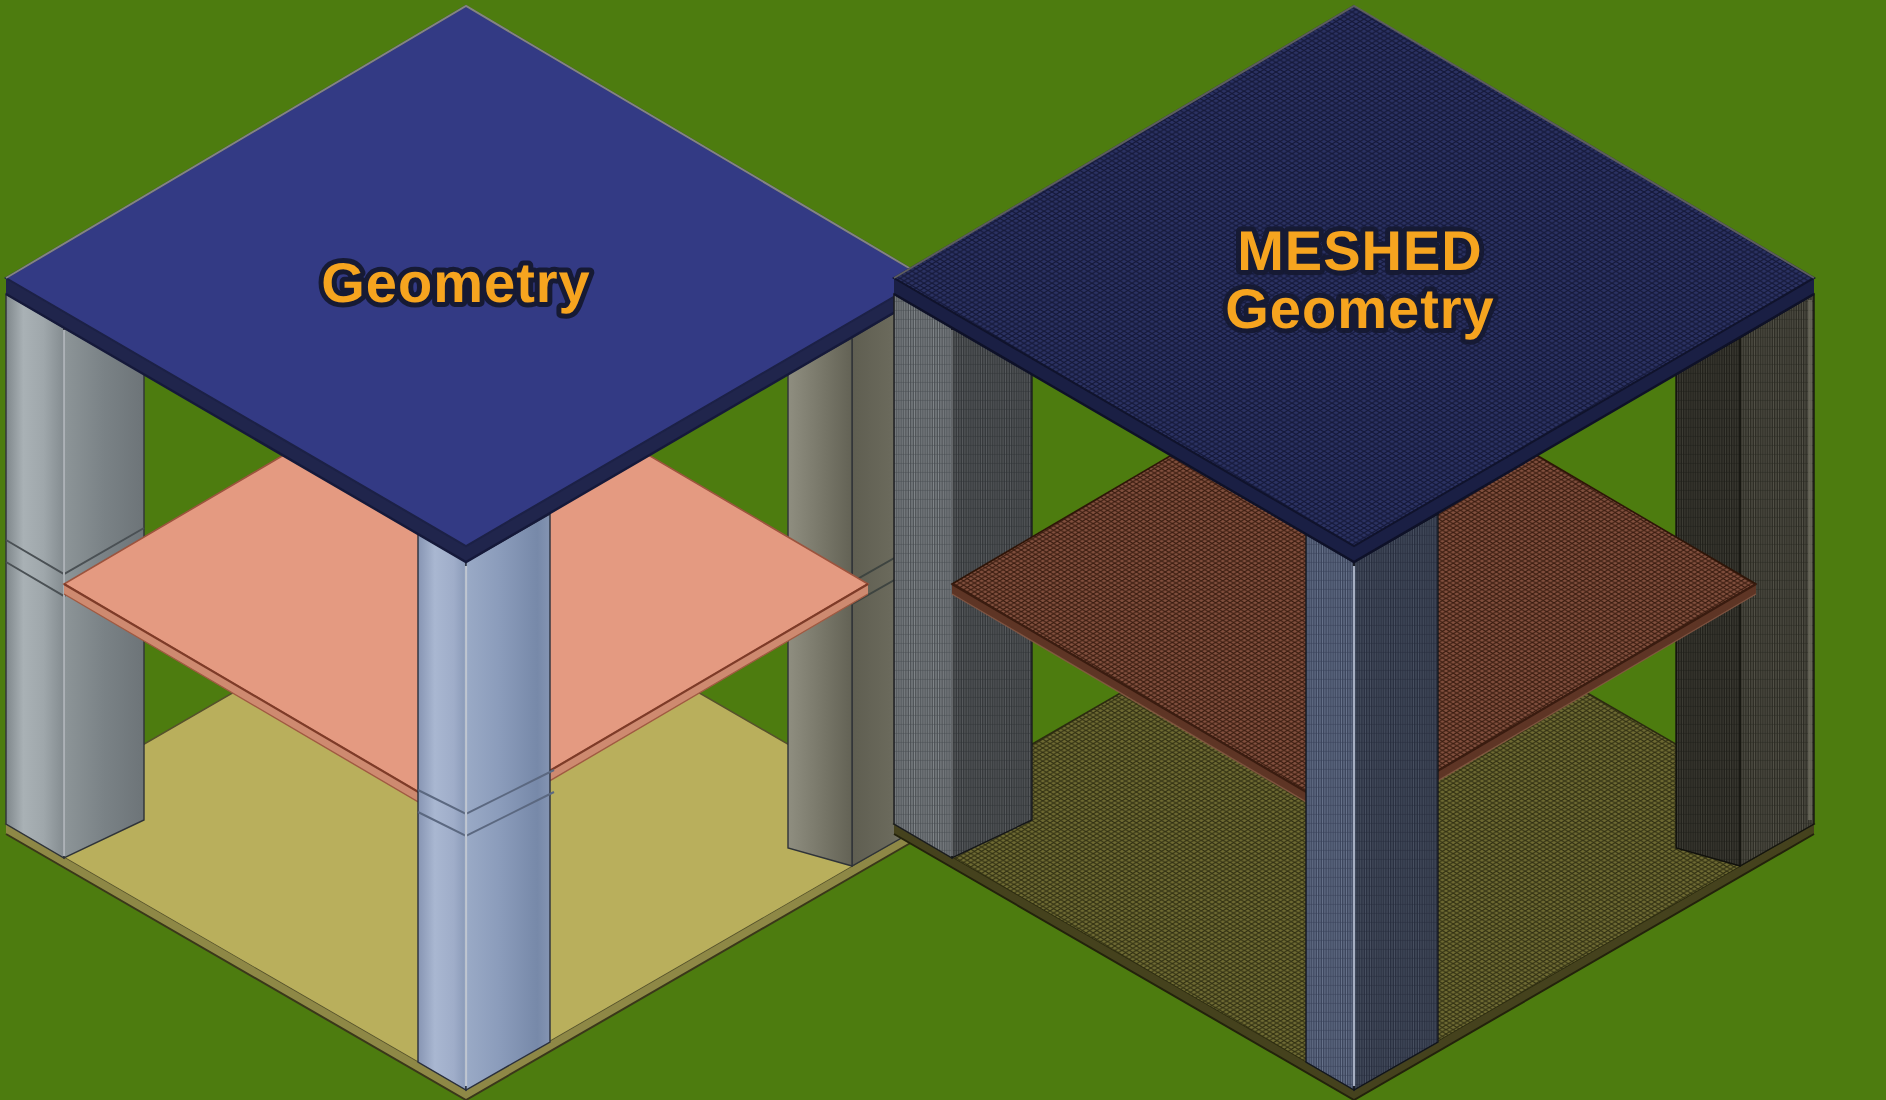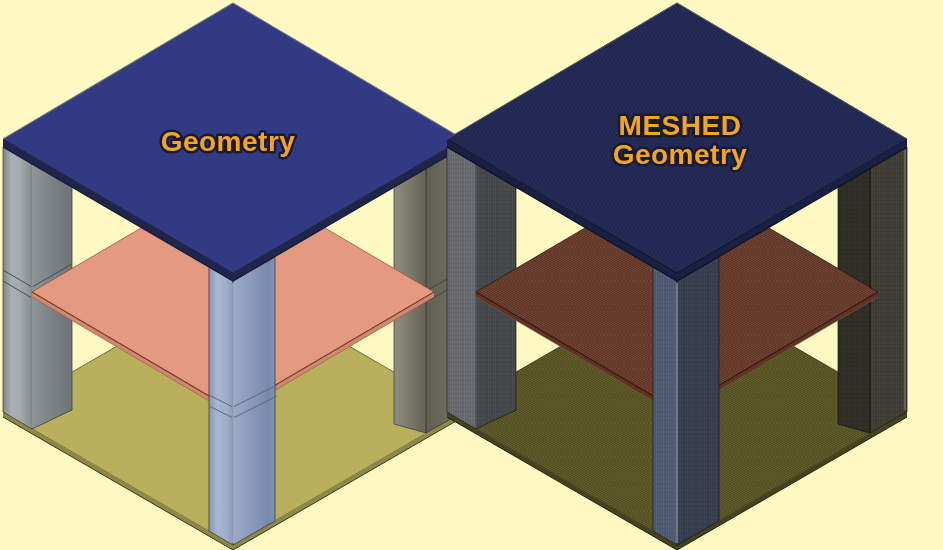--- a/index.html
+++ b/index.html
@@ -2,21 +2,21 @@
 <html><head>
 <meta charset="utf-8">
 <style>
   html, body {
     margin: 0; padding: 0;
     width: 943px; height: 550px;
     background: #000000;
     overflow: hidden;
     font-family: "Liberation Sans", sans-serif;
   }
-  .stage { position: relative; width: 943px; height: 550px; background: #fef9c3; }
+  .stage { position: relative; width: 943px; height: 550px; background: #4d7c0f; }
   .panel { position: absolute; top: 0; width: 471px; height: 550px; }
   .panel.left  { left: 0; }
   .panel.right { left: 444px; }
   .panel svg { display: block; width: 471px; height: 550px; }
   .fig-label {
     font-family: "Liberation Sans", sans-serif;
     font-weight: bold;
     font-size: 28px;
     text-anchor: middle;
     paint-order: stroke fill;

